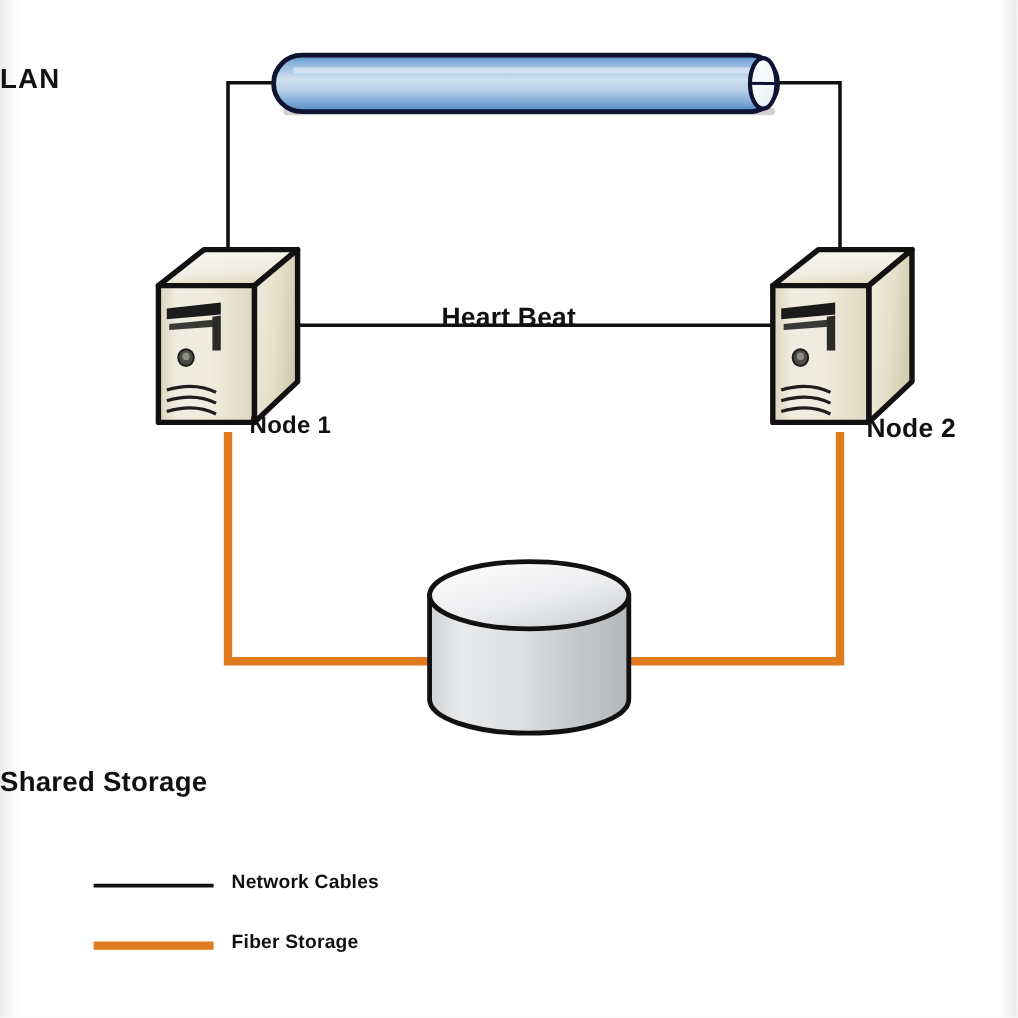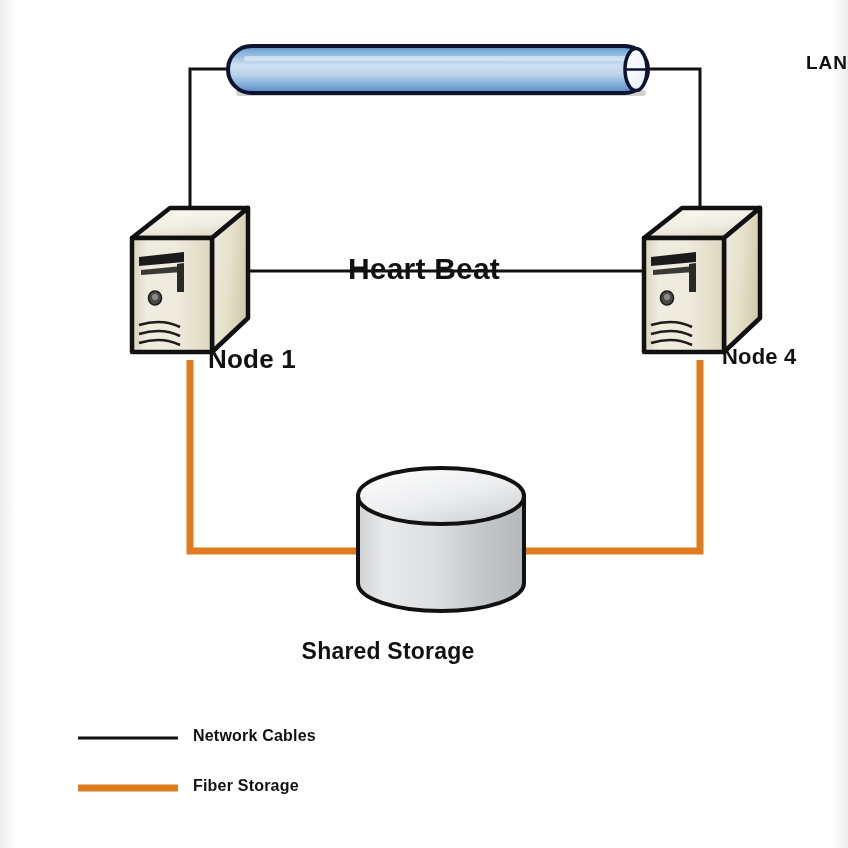--- a/index.html
+++ b/index.html
@@ -35,36 +35,35 @@
     position: absolute;
     color: #111111;
     font-family: "Liberation Sans", sans-serif;
     font-weight: bold;
     white-space: nowrap;
     letter-spacing: 0.2px;
   }
   #lan-label {
     left: 0; top: 52px;
     width: 848px;
-    text-align: right;
-    font-size: 19px;
+    text-align: left;
+    font-size: 23px;
     letter-spacing: 1px;
   }
-  #node1-label { left: 208px; top: 344px; font-size: 26px; }
+  #node1-label { left: 208px; top: 344px; font-size: 20px; }
   #node2-label { left: 722px; top: 344px; font-size: 22px; }
   #heartbeat-label {
     left: 0; top: 252px;
     width: 848px;
     text-align: center;
-    font-size: 30px;
+    font-size: 22px;
   }
   #storage-label {
     left: 0; top: 638px;
     width: 776px;
-    text-align: center;
     font-size: 23px;
   }
   .legend-label {
     left: 193px;
     font-size: 16px;
   }
   #legend-network-label { top: 727px; }
   #legend-fiber-label { top: 777px; }
 </style>
 </head>
@@ -188,21 +187,21 @@
       <path d="M 358 496 L 358 583 A 83 28 0 0 0 524 583 L 524 496 Z" fill="url(#gradDiskBody)" stroke="#111111" stroke-width="4"></path>
 
       <ellipse cx="441" cy="496" rx="83" ry="28" fill="url(#gradDiskTop)" stroke="#111111" stroke-width="4"></ellipse>
     </g>
   </svg>
 
   <div class="lbl" id="lan-label">LAN</div>
 
   <div class="lbl" id="node1-label">Node 1</div>
 
-  <div class="lbl" id="node2-label">Node 4</div>
+  <div class="lbl" id="node2-label">Node 2</div>
 
   <div class="lbl" id="heartbeat-label">Heart Beat</div>
 
   <div class="lbl" id="storage-label">Shared Storage</div>
 
   <svg class="layer" viewBox="0 0 848 848">
     <g>
       <line x1="78" y1="738" x2="178" y2="738" stroke="#111111" stroke-width="3" stroke-linecap="butt"></line>
     </g>
     <g>

